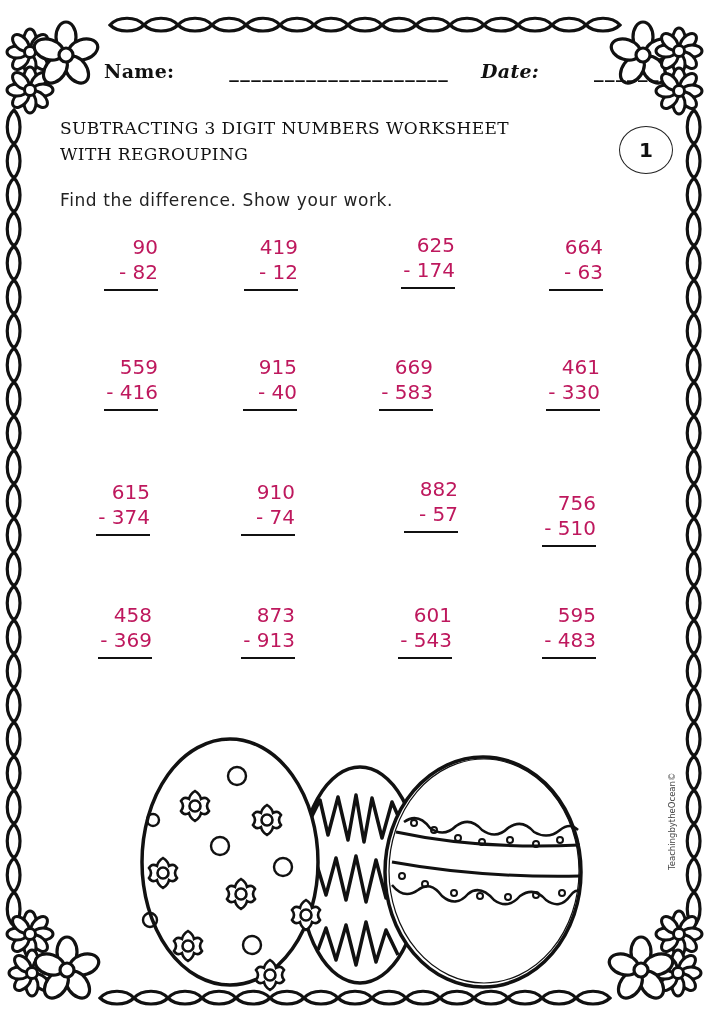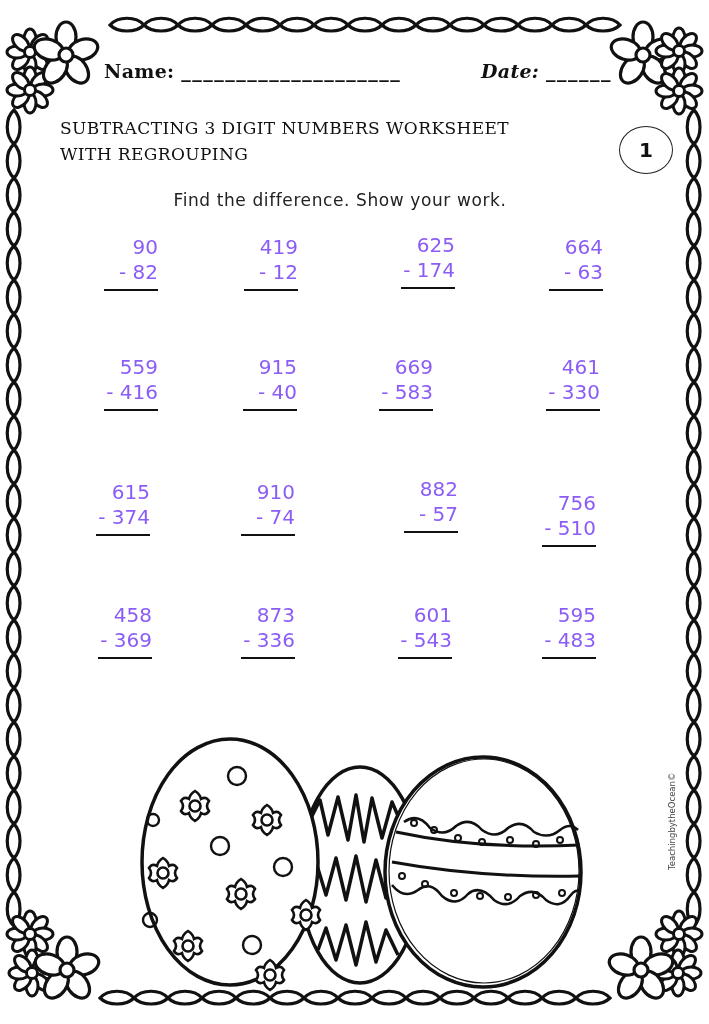--- a/index.html
+++ b/index.html
@@ -3,32 +3,32 @@
   <meta charset="utf-8">
   <style>
     html, body { margin: 0; padding: 0; background: #ffffff; }
     body { width: 709px; height: 1024px; position: relative; overflow: hidden;
            font-family: "DejaVu Sans", sans-serif; color: #111; }
     .layer { position: absolute; left: 0; top: 0; width: 709px; height: 1024px; }
     .header-line { position: absolute; top: 60px; font-family: "DejaVu Serif", serif;
                    font-weight: bold; font-size: 19px; letter-spacing: 0.3px; }
     #name-line { left: 104px; }
     #date-line { left: 481px; font-style: italic; }
-    .blank { font-weight: bold; letter-spacing: 1.5px; }
+    .blank { font-weight: bold; letter-spacing: 1.5px; margin-left: 48px; }
     .title { position: absolute; left: 60px; width: 580px; 
              font-family: "DejaVu Serif", serif; font-weight: normal; font-size: 17px; letter-spacing: 0.4px; }
     #title1 { top: 118px; }
     #title2 { top: 144px; }
     .badge { position: absolute; left: 619px; top: 126px; width: 52px; height: 46px;
              border: 1.5px solid #222; border-radius: 50%; display: flex; align-items: center; justify-content: center;
              font-size: 20px; font-weight: bold; font-family: "DejaVu Sans", sans-serif; }
-    .instructions { position: absolute; top: 190px; left: 60px; width: 560px; text-align: center;
+    .instructions { position: absolute; top: 190px; left: 60px; width: 560px; 
                     font-family: "DejaVu Sans", sans-serif; font-size: 17px; letter-spacing: 0.6px; color: #222; }
     .problem { position: absolute; width: 70px; text-align: right;
-               font-family: "DejaVu Sans", sans-serif; font-size: 20px; color: #8b5cf6; }
+               font-family: "DejaVu Sans", sans-serif; font-size: 20px; color: #be185d; }
     .problem .top { display: block; height: 25px; line-height: 25px; }
     .problem .bottom { display: block; height: 25px; line-height: 25px; }
     .problem .rule { position: absolute; right: 0; bottom: -6px; width: 54px; height: 2px; background: #111; }
     .watermark { position: absolute; left: 667px; top: 870px; transform-origin: left top; transform: rotate(-90deg);
                  font-size: 8.5px; color: #444; font-family: "DejaVu Sans", sans-serif; white-space: nowrap; }
   </style>
 </head>
 <body>
 
 <svg class="layer" width="709" height="1024" viewBox="0 0 709 1024" xmlns="http://www.w3.org/2000/svg">
@@ -317,21 +317,21 @@
     <span class="rule"></span>
   </div>
 
   <div class="problem" style="left:82px;top:603px">
     <span class="top">458</span>
     <span class="bottom">- 369</span>
     <span class="rule"></span>
   </div>
   <div class="problem" style="left:225px;top:603px">
     <span class="top">873</span>
-    <span class="bottom">- 336</span>
+    <span class="bottom">- 913</span>
     <span class="rule"></span>
   </div>
   <div class="problem" style="left:382px;top:603px">
     <span class="top">601</span>
     <span class="bottom">- 543</span>
     <span class="rule"></span>
   </div>
   <div class="problem" style="left:526px;top:603px">
     <span class="top">595</span>
     <span class="bottom">- 483</span>

